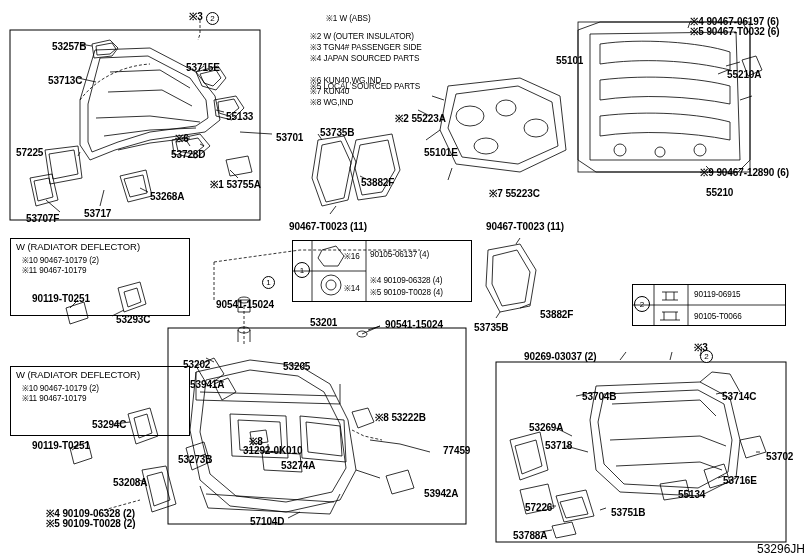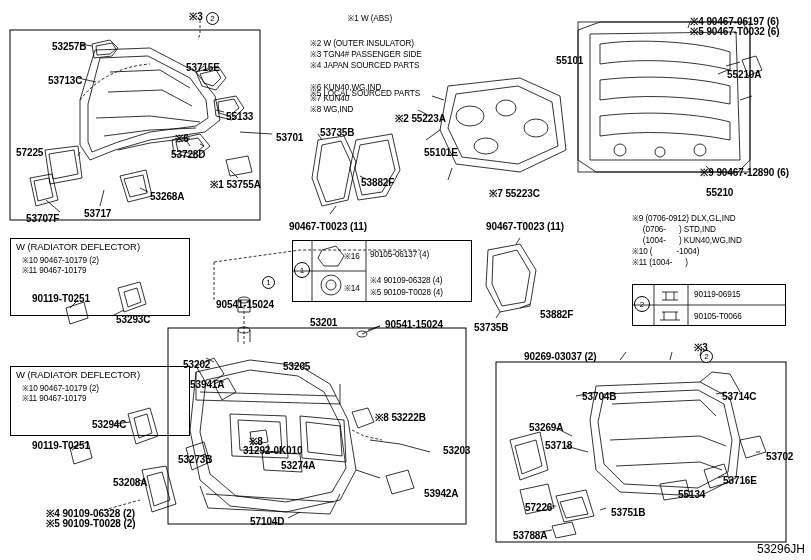--- a/index.html
+++ b/index.html
@@ -216,37 +216,30 @@
   <div class="lbl" style="left:16px;top:242px;">W (RADIATOR DEFLECTOR)</div>
   <div class="lbl sm" style="left:22px;top:256px;">※10 90467-10179 (2)</div>
   <div class="lbl sm" style="left:22px;top:266px;">※11 90467-10179</div>
 
   <div class="dash" style="left:10px;top:366px;width:180px;height:70px;border-style:solid;"></div>
   <div class="lbl" style="left:16px;top:370px;">W (RADIATOR DEFLECTOR)</div>
   <div class="lbl sm" style="left:22px;top:384px;">※10 90467-10179 (2)</div>
   <div class="lbl sm" style="left:22px;top:394px;">※11 90467-10179</div>
 
   <div id="legend" style="position:absolute;left:310px;top:14px;">
-      <div class="lbl sm" style="position: relative; left: 4px; top: 0px; margin-bottom: 16px; text-align: center;">※1 W (ABS)</div>
+      <div class="lbl sm" style="position: relative; left: 16px; top: 0px; margin-bottom: 9px;">※1 W (ABS)</div>
       <div class="lbl sm" style="position: relative; left: 0px; top: 0px; margin-bottom: 2px;">※2 W (OUTER INSULATOR)</div>
       <div class="lbl sm" style="position: relative; left: 0px; top: 0px; margin-bottom: 2px;">※3 TGN4# PASSENGER SIDE</div>
       <div class="lbl sm" style="position: relative; left: 0px; top: 0px; margin-bottom: 2px;">※4 JAPAN SOURCED PARTS</div>
       <div class="lbl sm" style="position: relative; left: 0px; top: 17px; margin-bottom: 2px;">※5 LOCAL SOURCED PARTS</div>
       <div class="lbl sm" style="position: relative; left: 0px; top: 0px; margin-bottom: 2px;">※6 KUN40,WG,IND</div>
       <div class="lbl sm" style="position: relative; left: 0px; top: 0px; margin-bottom: 2px;">※7 KUN40</div>
       <div class="lbl sm" style="position: relative; left: 0px; top: 0px; margin-bottom: 2px;">※8 WG,IND</div>
     </div>
 
-  <div id="notes-right" style="position:absolute;left:632px;top:214px;">
-      <div class="lbl sm" style="position: relative; margin-bottom: 2px;">※9 (0706-0912) DLX,GL,IND</div>
-      <div class="lbl sm" style="position: relative; margin-bottom: 2px;">     (0706-      ) STD,IND</div>
-      <div class="lbl sm" style="position: relative; margin-bottom: 2px;">     (1004-      ) KUN40,WG,IND</div>
-      <div class="lbl sm" style="position: relative; margin-bottom: 2px;">※10 (           -1004)</div>
-      <div class="lbl sm" style="position: relative; margin-bottom: 2px;">※11 (1004-      )</div>
-    </div>
 
   <div class="box" style="left:292px;top:240px;width:180px;height:62px;"></div>
   <div class="cir" style="left:294px;top:262px;width:16px;height:16px;">1</div>
   <div class="lbl sm" style="left:344px;top:252px;">※16</div>
   <div class="lbl sm" style="left:344px;top:284px;">※14</div>
   <div class="lbl sm" style="left:370px;top:250px;">90105-06137 (4)</div>
   <div class="lbl sm" style="left:370px;top:276px;">※4 90109-06328 (4)</div>
   <div class="lbl sm" style="left:370px;top:288px;">※5 90109-T0028 (4)</div>
   <svg style="left:0;top:0;">
     <g fill="none" stroke="#000" stroke-width="0.8">
@@ -313,21 +306,21 @@
       <div class="lbl b" style="left: 46px; top: 509px;">※4 90109-06328 (2)</div>
       <div class="lbl b" style="left: 46px; top: 519px;">※5 90109-T0028 (2)</div>
       <div class="lbl b" style="left: 183px; top: 360px;">53202</div>
       <div class="lbl b" style="left: 190px; top: 380px;">53941A</div>
       <div class="lbl b" style="left: 283px; top: 362px;">53205</div>
       <div class="lbl b" style="left: 178px; top: 455px;">53273B</div>
       <div class="lbl b" style="left: 249px; top: 437px;">※8</div>
       <div class="lbl b" style="left: 243px; top: 446px;">31292-0K010</div>
       <div class="lbl b" style="left: 281px; top: 461px;">53274A</div>
       <div class="lbl b" style="left: 375px; top: 413px;">※8 53222B</div>
-      <div class="lbl b" style="left: 443px; top: 446px;">53203</div>
+      <div class="lbl b" style="left: 443px; top: 446px;">77459</div>
       <div class="lbl b" style="left: 424px; top: 489px;">53942A</div>
       <div class="lbl b" style="left: 250px; top: 517px;">57104D</div>
       <div class="lbl b" style="left: 524px; top: 352px;">90269-03037 (2)</div>
       <div class="lbl b" style="left: 694px; top: 343px;">※3</div>
       <div class="lbl b" style="left: 582px; top: 392px;">53704B</div>
       <div class="lbl b" style="left: 722px; top: 392px;">53714C</div>
       <div class="lbl b" style="left: 529px; top: 423px;">53269A</div>
       <div class="lbl b" style="left: 545px; top: 441px;">53718</div>
       <div class="lbl b" style="left: 766px; top: 452px;">53702</div>
       <div class="lbl b" style="left: 723px; top: 476px;">53716E</div>

